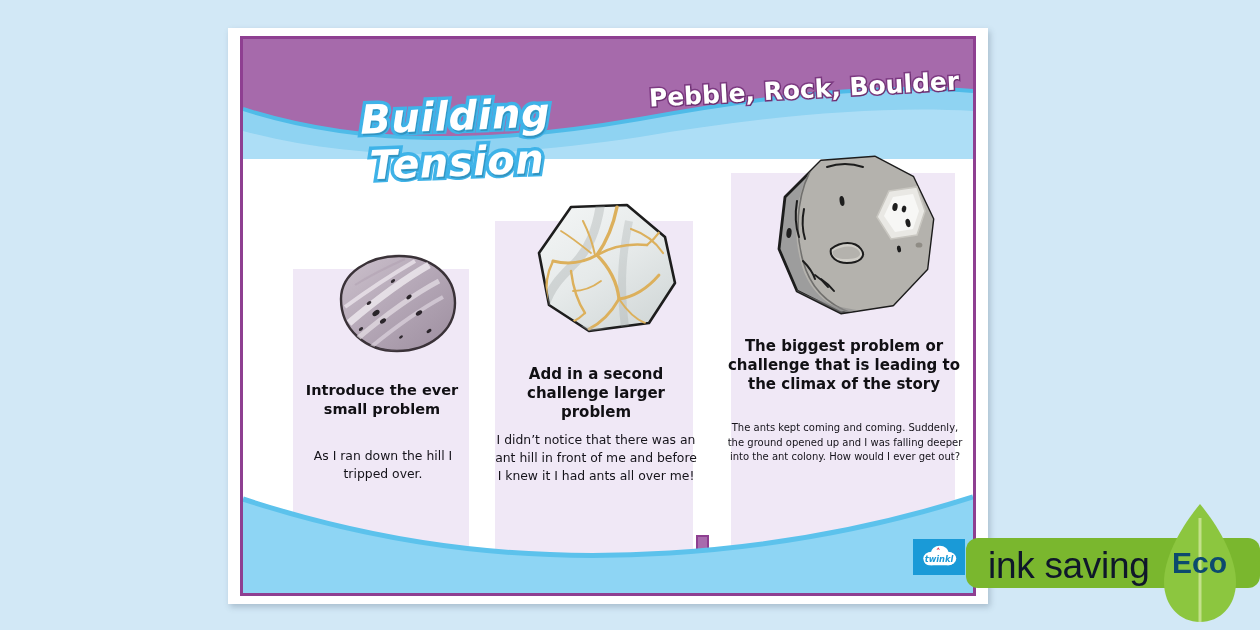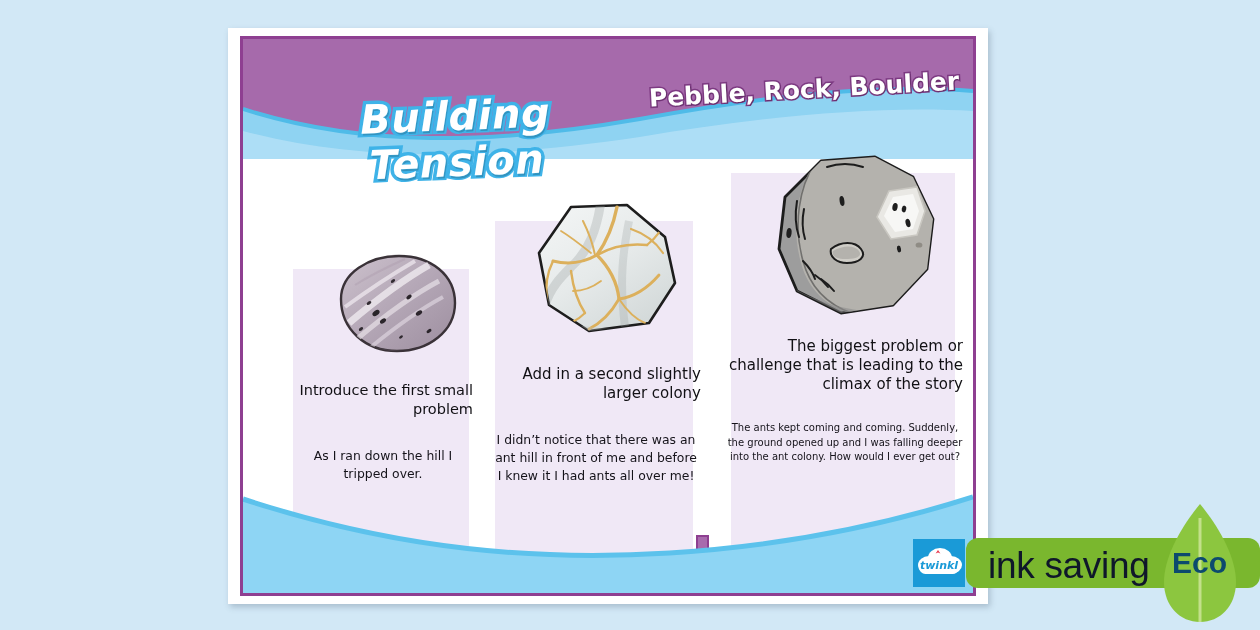--- a/index.html
+++ b/index.html
@@ -142,23 +142,23 @@
     z-index: 3;
   }
   #rock-1 { left: 88px;  top: 92px;  width: 130px; height: 106px; }
   #rock-2 { left: 288px; top: 42px;  width: 154px; height: 136px; }
   #rock-3 { left: 528px; top:  -6px; width: 172px; height: 166px; }
 
   .rock-wrap svg { display: block; width: 100%; height: 100%; }
 
   .col-heading {
     position: absolute;
-    text-align: right;
+    text-align: center;
     font-family: "DejaVu Sans", sans-serif;
-    font-weight: normal;
+    font-weight: bold;
     color: #111014;
     line-height: 1.28;
     z-index: 5;
   }
   #head-1 { left: 48px;  top: 222px; width: 182px; font-size: 14.5px; }
   #head-2 { left: 248px; top: 206px; width: 210px; font-size: 15px; }
   #head-3 { left: 482px; top: 178px; width: 238px; font-size: 15px; }
 
   .col-body {
     position: absolute;
@@ -183,21 +183,21 @@
     pointer-events: none;
   }
   #footer-wave svg { display: block; width: 100%; height: 100%; }
 
   
   #twinkl-logo {
     position: absolute;
     left: 913px;
     top: 539px;
     width: 52px;
-    height: 48px;
+    height: 36px;
     background: #1a9ad7;
     z-index: 20;
     text-decoration: underline;
   }
   #twinkl-logo svg { display: block; width: 100%; height: 100%; }
 
   #eco-badge {
     position: absolute;
     left: 966px;
     top: 535px;
@@ -376,22 +376,22 @@
               <path d="M32,108 C38,114 42,120 44,126"></path>
               <path d="M44,122 C50,126 54,130 57,134"></path>
               <path d="M50,126 C56,130 60,134 63,138"></path>
             </g>
             <path d="M60,96 C70,88 84,88 90,96 C96,104 88,110 76,110 C66,110 58,104 60,96 Z" fill="#cfcdc7" stroke="#1c1c1c" stroke-width="2"></path>
             <path d="M62,98 C72,92 84,92 88,98 C92,104 84,106 74,106 C66,106 60,103 62,98 Z" fill="#b4b2ad"></path>
           </g>
         </svg>
       </div>
 
-      <div class="col-heading" id="head-1">Introduce the first small problem</div>
-      <div class="col-heading" id="head-2">Add in a second slightly larger colony</div>
+      <div class="col-heading" id="head-1">Introduce the ever small problem</div>
+      <div class="col-heading" id="head-2">Add in a second challenge larger problem</div>
       <div class="col-heading" id="head-3">The biggest problem or challenge that is leading to the climax of the story</div>
 
       <div class="col-body" id="text-2">I didn’t notice that there was an ant hill in front of me and before I knew it I had ants all over me!</div>
       <div class="col-body" id="text-1">As I ran down the hill I tripped over.</div>
       <div class="col-body" id="text-3">The ants kept coming and coming. Suddenly, the ground opened up and I was falling deeper into the ant colony. How would I ever get out?</div>
 
       <div id="footer-wave">
         <svg viewBox="0 0 736 112" preserveAspectRatio="none">
           <path d="M0,18 C160,70 300,80 430,72 C560,64 660,40 736,16 L736,112 L0,112 Z" fill="#8ed5f4"></path>
           <path d="M0,18 C160,70 300,80 430,72 C560,64 660,40 736,16" fill="none" stroke="#5cc2ec" stroke-width="5"></path>

